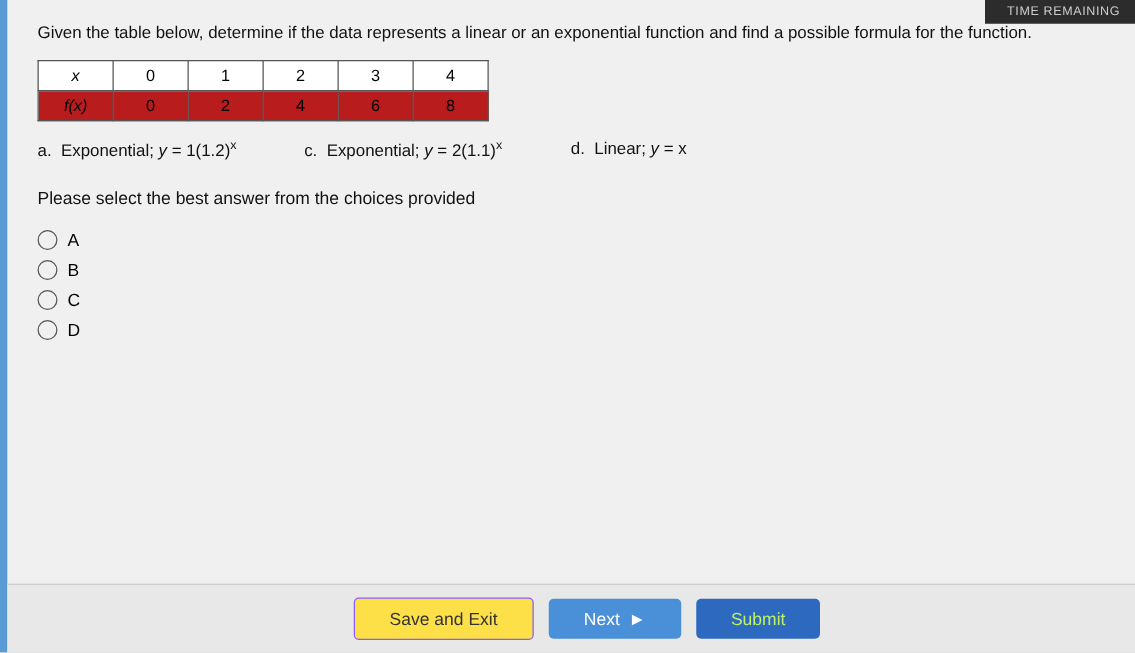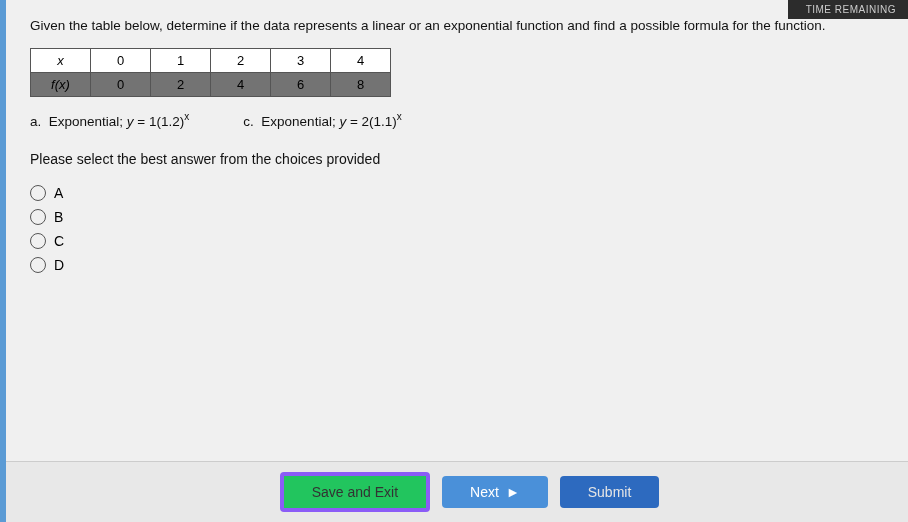--- a/index.html
+++ b/index.html
@@ -57,21 +57,21 @@
     table {
       border-collapse: collapse;
       margin-bottom: 12px;
       font-size: 13px;
     }
     table td, table th {
       border: 1px solid #555;
       padding: 4px 18px;
       text-align: center;
       min-width: 60px;
-      background: #737373;
+      background: #b91c1c;
     }
     table tr:first-child td {
       background: white;
     }
     .answers-grid {
       display: grid;
       grid-template-columns: 1fr 1fr 1fr;
       gap: 2px 40px;
       font-size: 13.5px;
       color: #111;
@@ -118,38 +118,38 @@
     }
     .btn {
       padding: 8px 28px;
       font-size: 14px;
       font-weight: 500;
       border: none;
       border-radius: 4px;
       cursor: pointer;
     }
     .btn-save {
-      background: #22c55e;
+      background: #fde047;
       color: #333;
-      border: 4px solid #8b5cf6;
+      border: 1px solid #8b5cf6;
       margin-left: 25px;
     }
     .btn-next {
       background: #4a90d9;
       color: white;
       display: flex;
       align-items: center;
       gap: 7px;
     }
     .btn-next .arrow {
       font-size: 14px;
     }
     .btn-submit {
       background: #2d6abf;
-      color: #e5e5e5;
+      color: #bef264;
     }
     .left-accent {
       width: 6px;
       background: #5b9bd5;
       flex-shrink: 0;
     }
     sup { font-size: 10px; }
   </style>
 </head>
 <body>
@@ -187,20 +187,23 @@
     </tbody>
       </table>
 
     <div class="answers-grid">
       <div class="answer-item">
         a.&nbsp;&nbsp;Exponential; <em>y</em> = 1(1.2)<sup>x</sup>
       </div>
       <div class="answer-item">
         c.&nbsp;&nbsp;Exponential; <em>y</em> = 2(1.1)<sup>x</sup>
       </div>
+      <div class="answer-item">
+        d.&nbsp;&nbsp;Linear; <em>y</em> = x
+      </div>
     </div>
 
     <div class="instruction-text">Please select the best answer from the choices provided</div>
 
     <div class="radio-group">
       <label class="radio-item">
         <span class="radio-circle"></span>
         <span>A</span>
       </label>
       <label class="radio-item">

